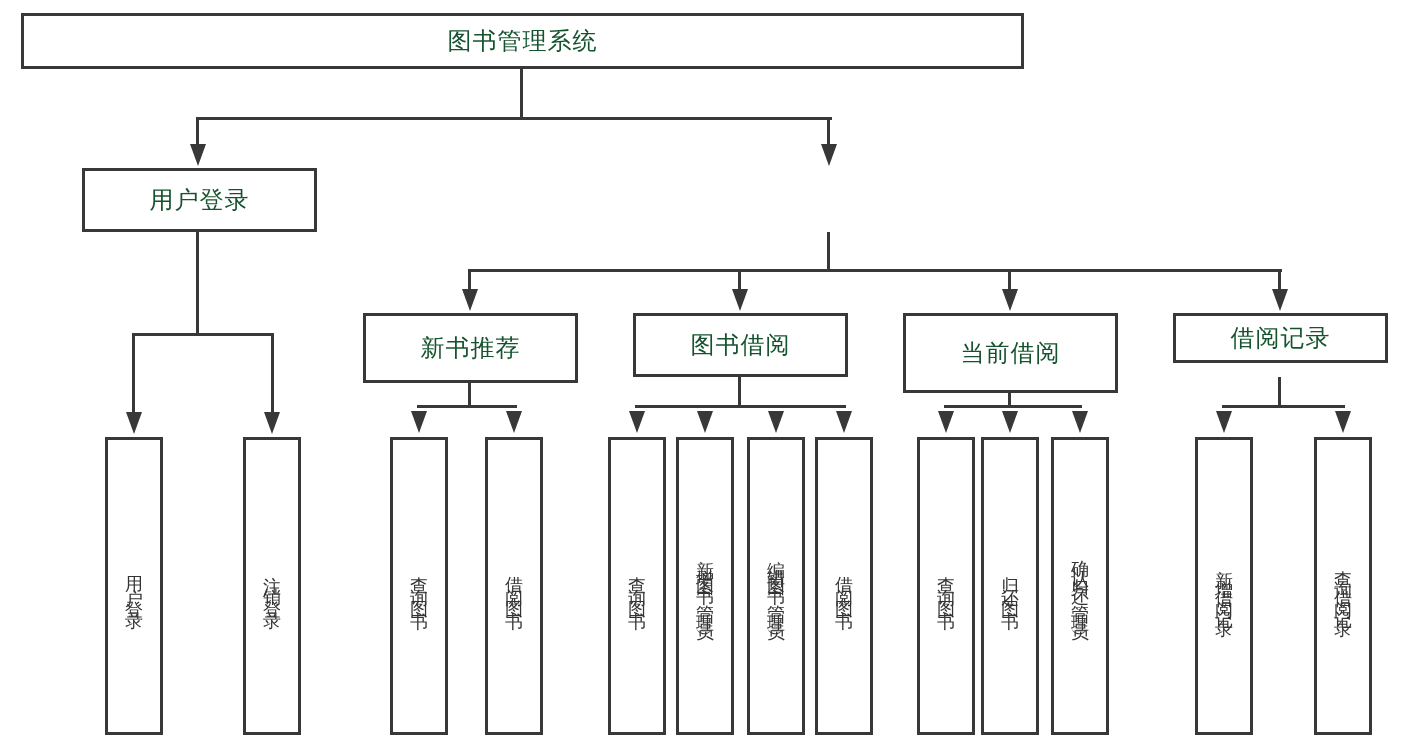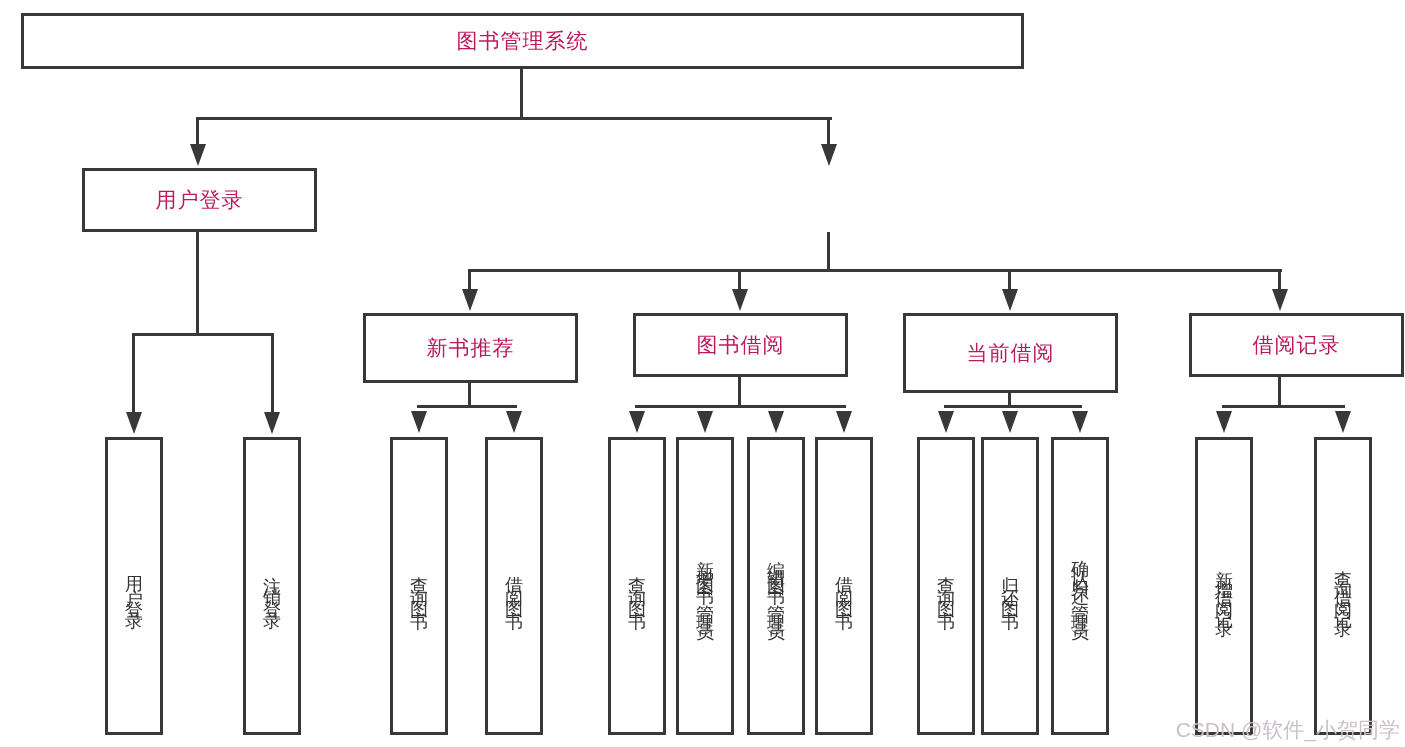--- a/index.html
+++ b/index.html
@@ -13,22 +13,22 @@
   }
   
   .hbox {
     position: absolute;
     box-sizing: border-box;
     border: 3px solid #383838;
     background: #ffffff;
     display: flex;
     align-items: center;
     justify-content: center;
-    font-size: 21px;
-    color: #be185d;
+    font-size: 24px;
+    color: #14532d;
     letter-spacing: 1px;
   }
   
   .vbox {
     position: absolute;
     box-sizing: border-box;
     width: 58px;
     height: 298px;
     border: 3px solid #383838;
     background: #ffffff;
@@ -113,35 +113,34 @@
   <div class="ar" style="left:1216px;top:411px;"></div>
   <div class="ar" style="left:1335px;top:411px;"></div>
 
   <div class="hbox" style="left:21px;top:13px;width:1003px;height:56px;">图书管理系统</div>
 
   <div class="hbox" style="left:82px;top:168px;width:235px;height:64px;">用户登录</div>
 
   <div class="hbox" style="left:363px;top:313px;width:215px;height:70px;">新书推荐</div>
   <div class="hbox" style="left:633px;top:313px;width:215px;height:64px;">图书借阅</div>
   <div class="hbox" style="left:903px;top:313px;width:215px;height:80px;">当前借阅</div>
-  <div class="hbox" style="left:1173px;top:313px;width:215px;height:64px;margin-left:16px;">借阅记录</div>
+  <div class="hbox" style="left:1173px;top:313px;width:215px;height:50px;">借阅记录</div>
 
   <div class="vbox" style="left:105px;top:437px;">用户登录</div>
   <div class="vbox" style="left:243px;top:437px;">注销登录</div>
 
   <div class="vbox" style="left:390px;top:437px;">查询图书</div>
   <div class="vbox" style="left:485px;top:437px;">借阅图书</div>
 
   <div class="vbox" style="left:608px;top:437px;">查询图书</div>
   <div class="vbox" style="left:676px;top:437px;letter-spacing:9px;">新增图书（管理员）</div>
   <div class="vbox" style="left:747px;top:437px;letter-spacing:9px;">编辑图书（管理员）</div>
   <div class="vbox" style="left:815px;top:437px;">借阅图书</div>
 
   <div class="vbox" style="left:917px;top:437px;">查询图书</div>
   <div class="vbox" style="left:981px;top:437px;">归还图书</div>
   <div class="vbox" style="left:1051px;top:437px;letter-spacing:9px;">确认归还（管理员）</div>
 
   <div class="vbox" style="left:1195px;top:437px;letter-spacing:10px;">新增借阅记录</div>
   <div class="vbox" style="left:1314px;top:437px;letter-spacing:10px;">查询借阅记录</div>
 
-  <div class="watermark">CSDN @软件_小贺同学</div>
 
 </div>
 
 </body></html>

